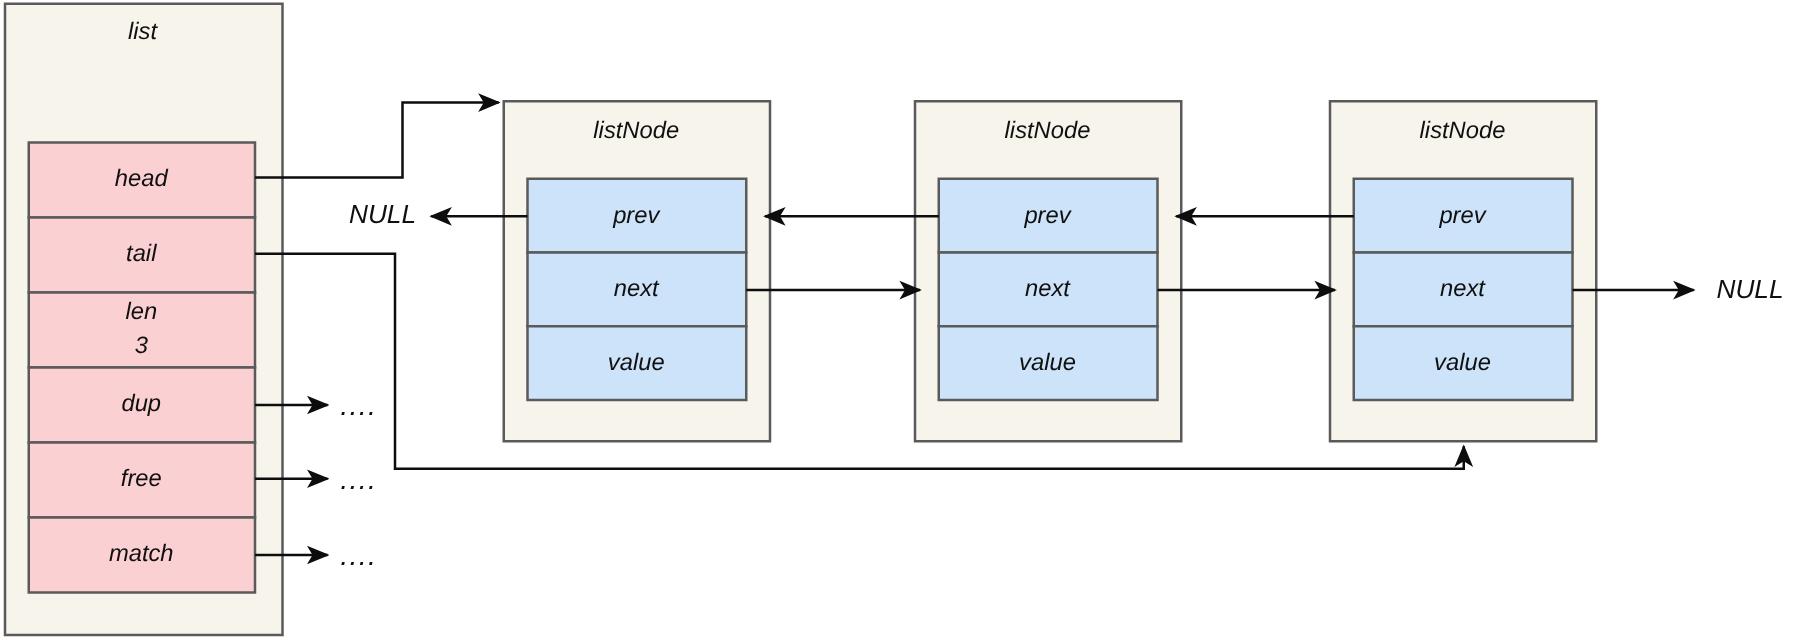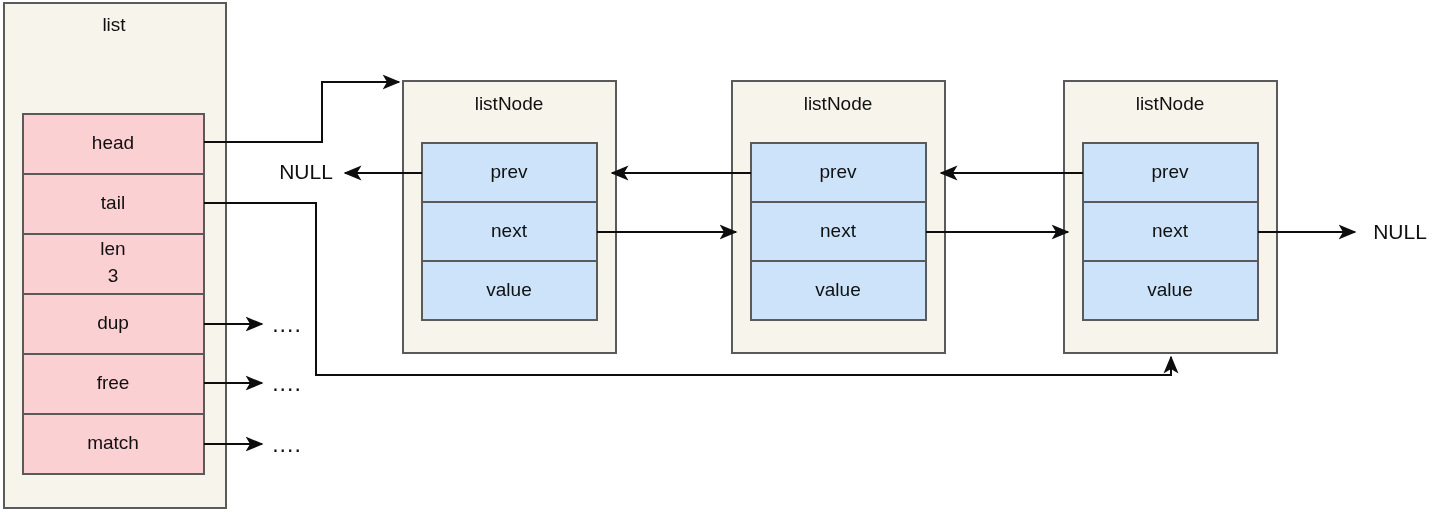--- a/index.html
+++ b/index.html
@@ -10,20 +10,21 @@
   body {
     width: 1449px;
     height: 512px;
     font-family: "Liberation Sans", sans-serif;
     overflow: hidden;
   }
   #diagram-root {
     position: relative;
     width: 1449px;
     height: 385px;
+    font-style: italic;
   }
   svg.diagram {
     display: block;
     width: 1449px;
     height: 512px;
   }
   .box-fill-cream { fill: #f7f4ec; }
   .box-fill-pink  { fill: #fbd0d3; }
   .box-fill-blue  { fill: #cce3fa; }
   .box-stroke     { stroke: #5a5a5a; stroke-width: 2; }

